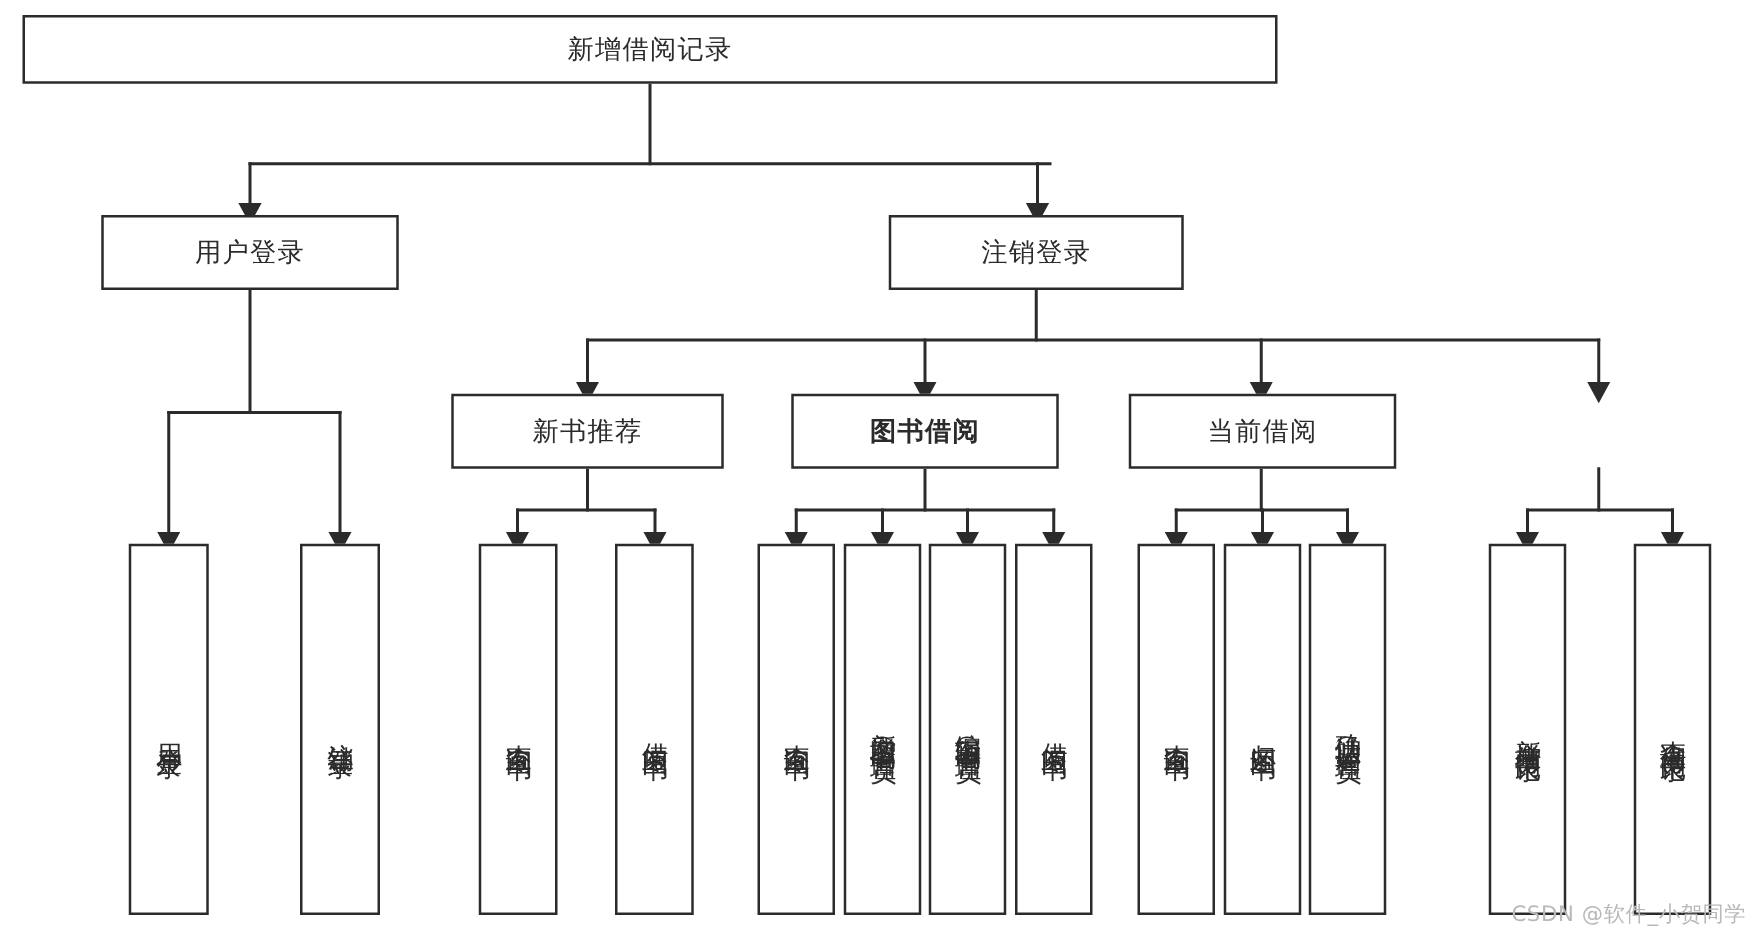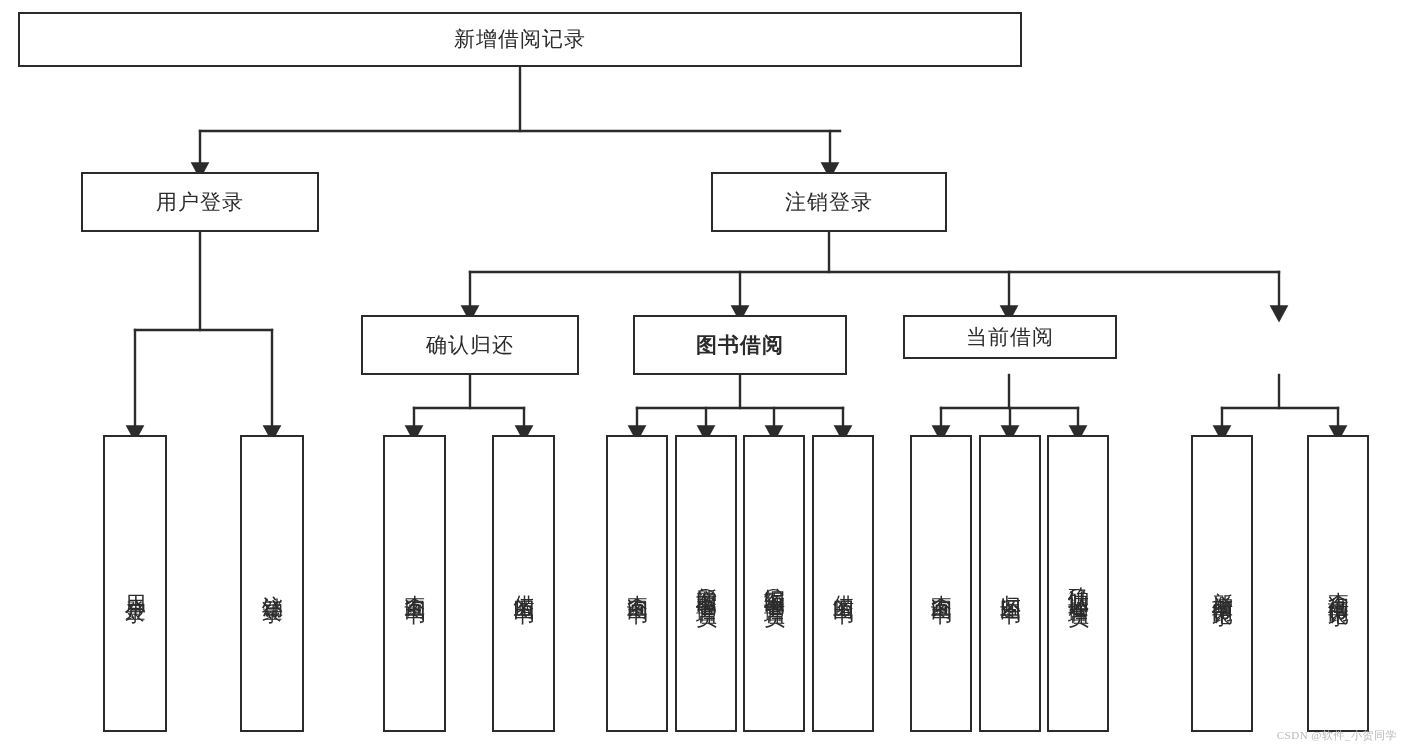--- a/index.html
+++ b/index.html
@@ -58,26 +58,25 @@
     text-orientation: upright;
     font-size: 21px;
     letter-spacing: 3px;
     line-height: 1;
     max-height: 100%;
   }
   #watermark {
     position: absolute;
     right: 8px;
     bottom: 4px;
-    font-size: 11px;
+    font-size: 17px;
     color: #b9b9b9;
     letter-spacing: 0.5px;
     white-space: nowrap;
     user-select: none;
-    font-family: Liberation Serif, serif;
   }
 </style>
 </head>
 <body>
 
 <div id="diagram-root">
 
   <svg id="edge-layer" viewBox="0 0 1405 747" width="1405" height="747" xmlns="http://www.w3.org/2000/svg">
     <defs>
       <marker id="arrow" markerWidth="9" markerHeight="9" refX="3.2" refY="4.5" orient="auto" markerUnits="strokeWidth">
@@ -135,28 +134,28 @@
 
   <div class="node horiz" style="left:81px; top:172px; width:238px; height:60px;">
     <span class="node-label">用户登录</span>
   </div>
 
   <div class="node horiz" style="left:711px; top:172px; width:236px; height:60px;">
     <span class="node-label">注销登录</span>
   </div>
 
   <div class="node horiz" style="left:361px; top:315px; width:218px; height:60px;">
-    <span class="node-label">确认归还</span>
+    <span class="node-label">新书推荐</span>
   </div>
 
   <div class="node horiz" style="left:633px; top:315px; width:214px; height:60px;font-weight:bold;">
     <span class="node-label">图书借阅</span>
   </div>
 
-  <div class="node horiz" style="left:903px; top:315px; width:214px; height:44px;">
+  <div class="node horiz" style="left:903px; top:315px; width:214px; height:60px;">
     <span class="node-label">当前借阅</span>
   </div>
 
 
   <div class="node vert" style="left:103px; top:435px; width:64px; height:297px;">
     <span class="node-label">用户登录</span>
   </div>
 
   <div class="node vert" style="left:240px; top:435px; width:64px; height:297px;">
     <span class="node-label">注销登录</span>

